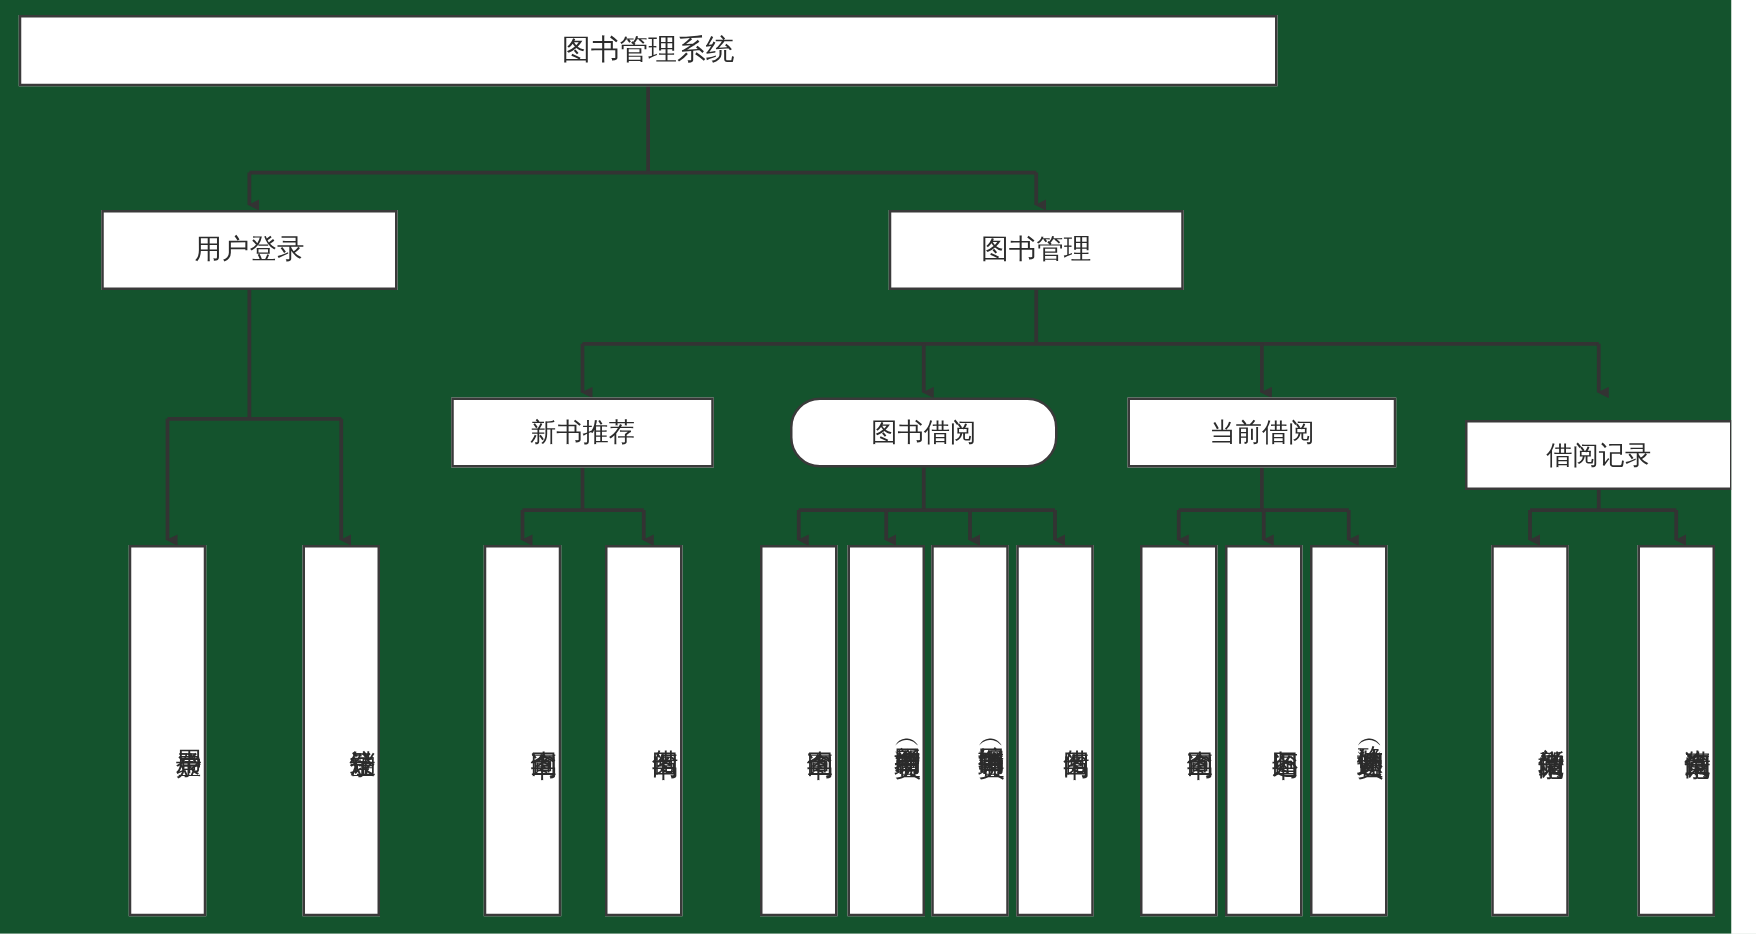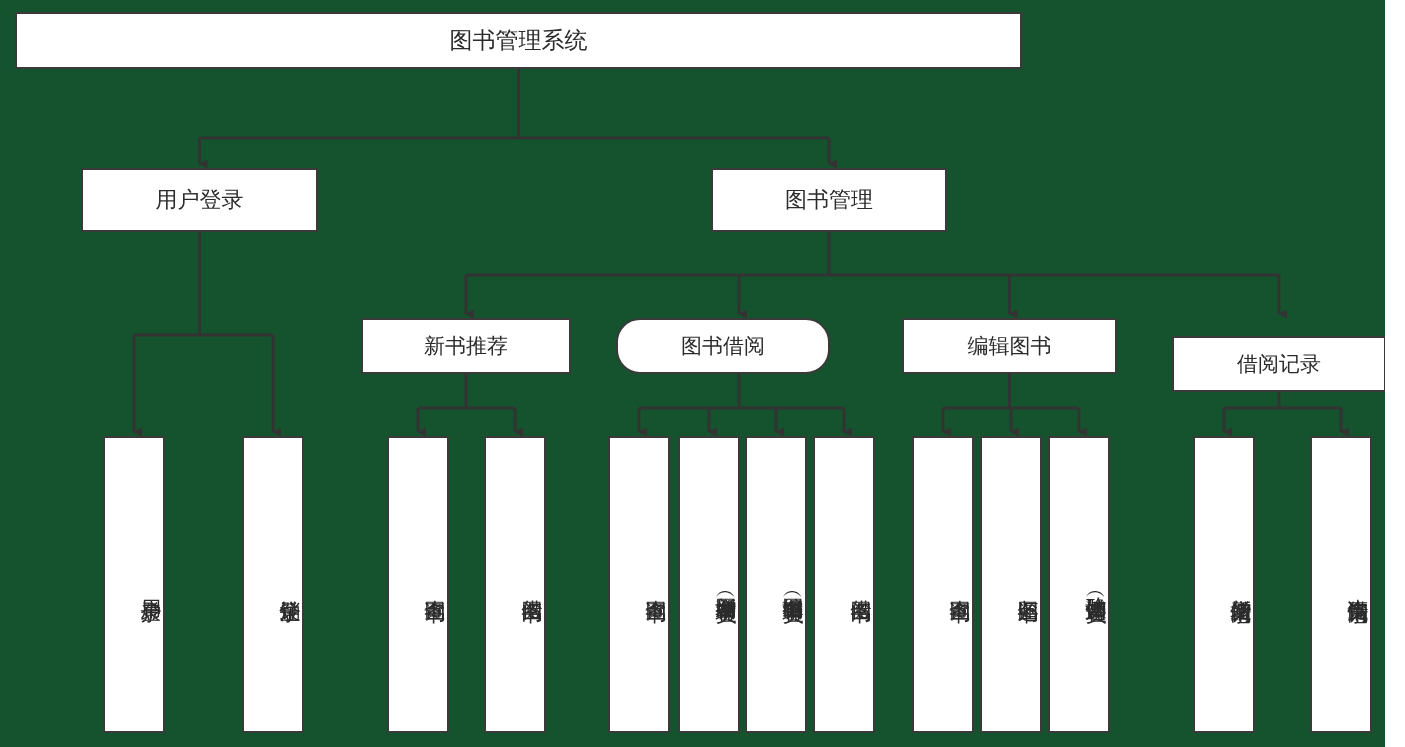--- a/index.html
+++ b/index.html
@@ -124,25 +124,25 @@
       </div>
       <div class="node level2" style="left: 81px; top: 168px; width: 237px; height: 64px;">
         <span>用户登录</span>
       </div>
       <div class="node level2" style="left: 711px; top: 168px; width: 236px; height: 64px;">
         <span>图书管理</span>
       </div>
       <div class="node level3" style="left: 361px; top: 318px; width: 210px; height: 56px; align-items: center;">
         <span>新书推荐</span>
       </div>
-      <div class="node level3" style="left: 616px; top: 318px; width: 214px; height: 56px; border-radius: 24px;">
+      <div class="node level3" style="left: 632px; top: 318px; width: 214px; height: 56px; border-radius: 24px;">
         <span>图书借阅</span>
       </div>
       <div class="node level3" style="left: 902px; top: 318px; width: 215px; height: 56px;">
-        <span>编辑图书</span>
+        <span>当前借阅</span>
       </div>
       <div class="node level3" style="left: 1172px; top: 336px; width: 214px; height: 56px;">
         <span>借阅记录</span>
       </div>
       <div class="node leaf" style="left: 103px; top: 436px; width: 62px; height: 297px;">
         <span class="vtext">用户登录</span>
       </div>
       <div class="node leaf" style="left: 242px; top: 436px; width: 62px; height: 297px;">
         <span class="vtext">注销登录</span>
       </div>

